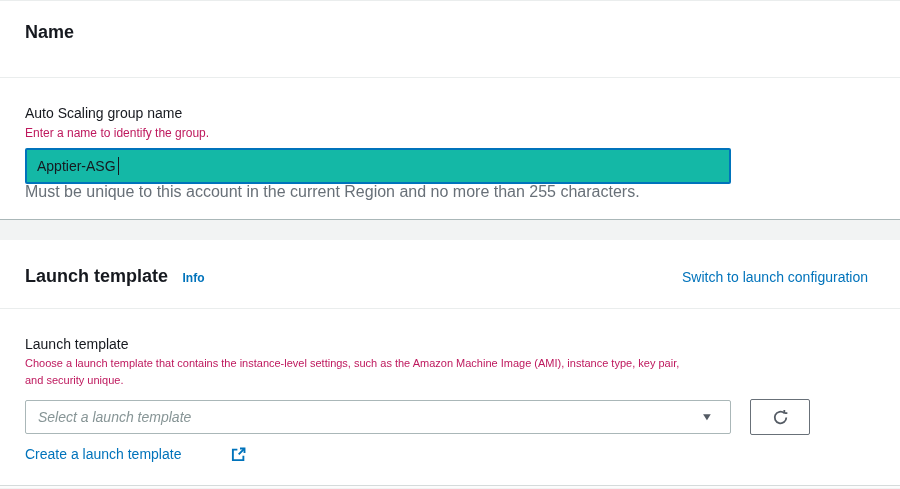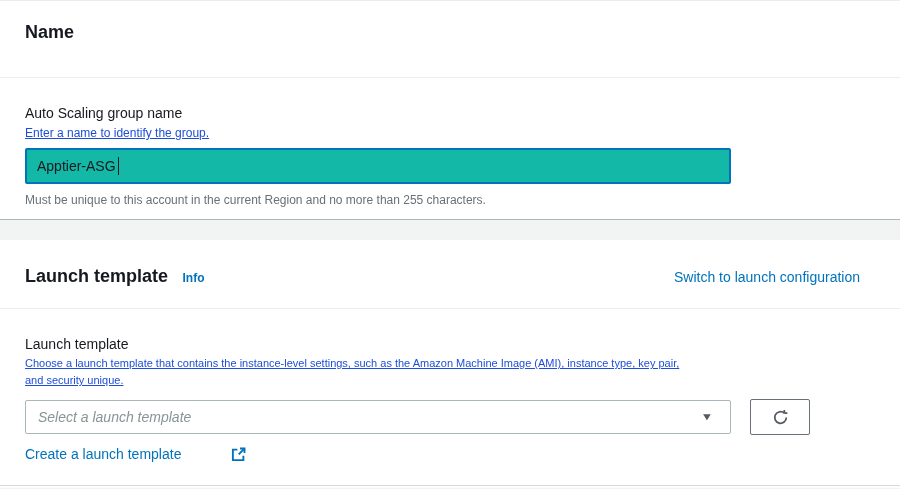--- a/index.html
+++ b/index.html
@@ -7,29 +7,29 @@
   .page { width: 900px; height: 489px; display: flex; flex-direction: column; overflow: hidden; }
 
   .card { background: #ffffff; }
   .card-name { height: 220px; border-top: 1px solid #eaeded; border-bottom: 1px solid #aab7b8; }
   .card-lt { height: 248px; display: flex; flex-direction: column; }
   .section-gap { height: 20px; background: #f2f3f3; }
 
   .card-header { padding: 20px 25px 34px 25px; border-bottom: 1px solid #eaeded; }
   .card-title { font-size: 18px; font-weight: bold; color: #16191f; line-height: 22px; display: inline; }
 
-  .lt-header { padding: 25px 40px 21px 25px; display: flex; justify-content: space-between; align-items: baseline; }
+  .lt-header { padding: 25px 32px 21px 25px; display: flex; justify-content: space-between; align-items: baseline; }
   .info-link { font-size: 12px; font-weight: bold; color: #0073bb; text-decoration: none; margin-left: 10px; cursor: pointer; }
   .switch-link { font-size: 14px; font-weight: normal; color: #0073bb; text-decoration: none; cursor: pointer; }
 
   .card-body { padding: 27px 27px 0 25px; }
   .field-label { display: block; font-size: 14px; color: #16191f; line-height: 16px; }
-  .field-desc { font-size: 12px; color: #1d4ed8; line-height: 16px; margin-top: 4px; text-decoration: underline; }
+  .field-desc { font-size: 12px; color: #be185d; line-height: 16px; margin-top: 4px; }
   .lt-desc { font-size: 11px; line-height: 17px; margin-top: 3px; }
-  .field-constraint { font-size: 12px; color: #687078; line-height: 16px; margin-top: 8px; }
+  .field-constraint { font-size: 16px; color: #687078; line-height: 16px; margin-top: 0; }
 
   .input-wrap { position: relative; margin-top: 7px; width: 706px; }
   .text-input { width: 706px; height: 36px; border: 2px solid #0073bb; border-radius: 2px; background: #14b8a6;
                 font-size: 14px; color: #16191f; padding: 0 10px; font-family: "Liberation Sans", sans-serif; outline: none; }
   .text-cursor { position: absolute; left: 93px; top: 9px; width: 1px; height: 18px; background: #16191f; }
 
   .select-row { margin-top: 10px; display: flex; align-items: center; }
   .select-box { width: 706px; height: 34px; border: 1px solid #aab7b8; border-radius: 2px; background: #ffffff;
                 display: flex; align-items: center; justify-content: space-between; padding: 0 12px; cursor: pointer; }
   .select-placeholder { font-size: 14px; font-style: italic; color: #879596; }

